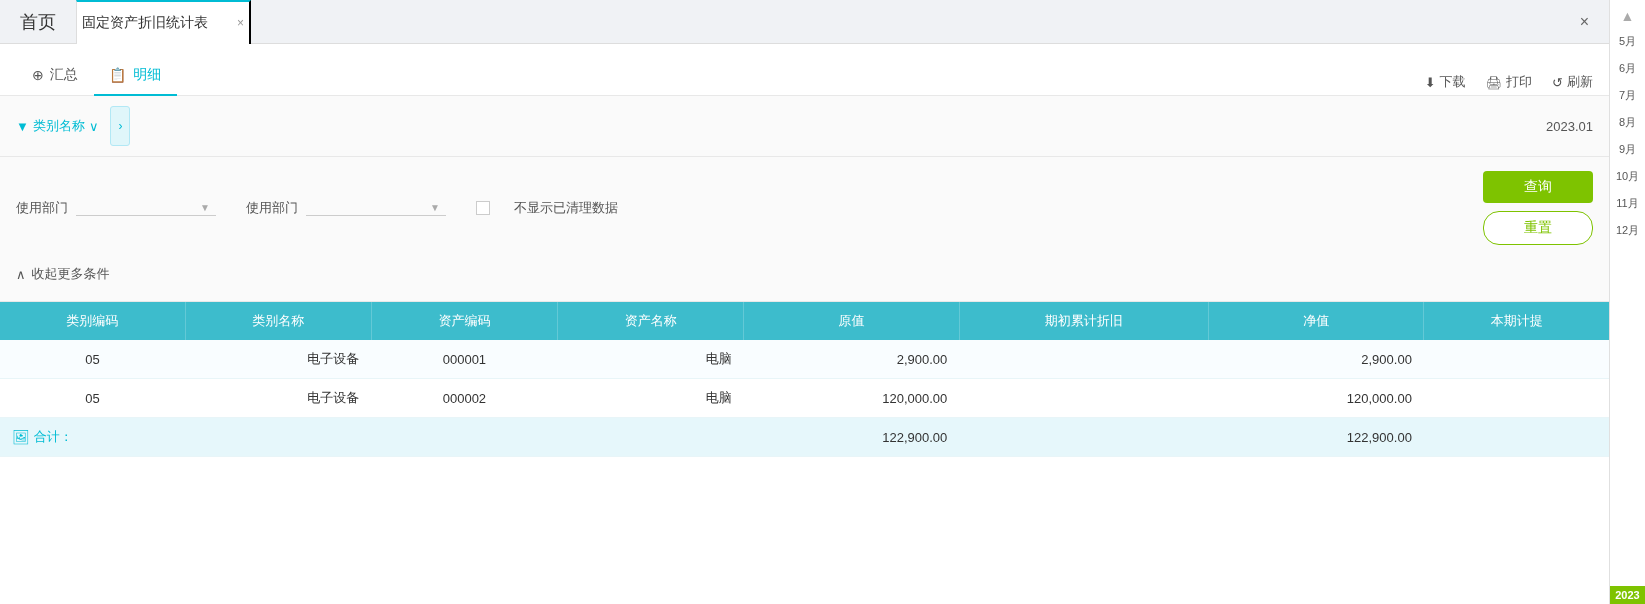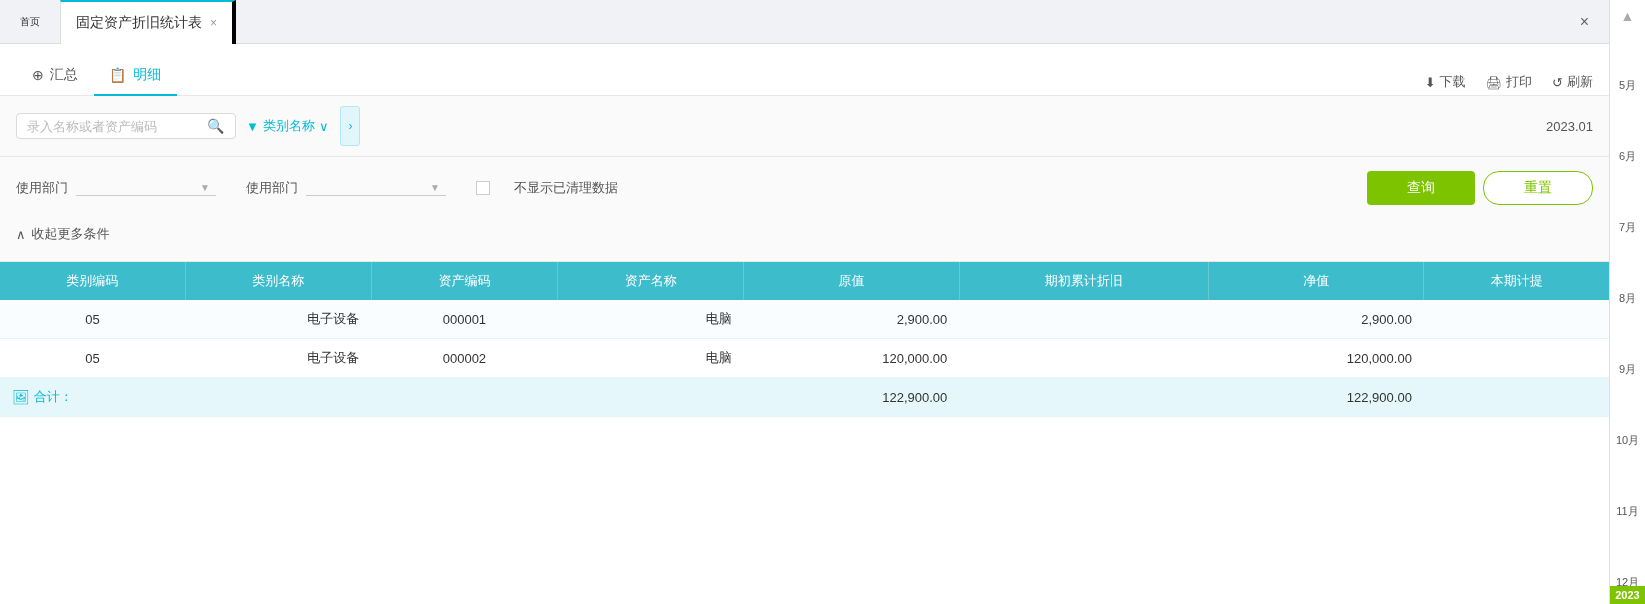--- a/index.html
+++ b/index.html
@@ -31,38 +31,39 @@
       padding: 0;
       height: 44px;
       border-bottom: 1px solid #ddd;
       position: relative;
     }
     .tab-home {
       display: flex;
       align-items: center;
       padding: 0 20px;
       height: 44px;
-      font-size: 10px;
+      font-size: 18px;
       color: #333;
       cursor: pointer;
       background: transparent;
     }
     .tab-active {
       display: flex;
       align-items: center;
-      padding: 0 15px;
+      padding: 0 5px;
       height: 44px;
       font-size: 14px;
       color: #333;
       background: #fff;
       border-top: 2px solid #00bcd4;
       border-left: 1px solid #ddd;
-      border-right: 4px solid #000000;
+      border-right: 2px solid #000000;
       position: relative;
       cursor: pointer;
+      gap: 21px;
     }
     .tab-active .close-icon {
       margin-left: 8px;
       color: #999;
       font-size: 12px;
       cursor: pointer;
     }
     .tab-close-btn {
       position: absolute;
       right: 20px;
@@ -223,21 +224,21 @@
     }
     .checkbox-box {
       width: 14px;
       height: 14px;
       border: 1px solid #ccc;
       background: #fff;
     }
     .filter-actions {
       margin-left: auto;
       display: flex;
-      flex-direction: row;
+      flex-direction: column;
       gap: 8px;
     }
     .btn-query {
       background: #7ec300;
       color: #fff;
       border: none;
       border-radius: 4px;
       padding: 7px 40px;
       font-size: 14px;
       cursor: pointer;
@@ -319,21 +320,20 @@
       gap: 0;
       position: relative;
     }
     .sidebar-month {
       font-size: 11px;
       color: #555;
       padding: 6px 4px;
       cursor: pointer;
       text-align: center;
       white-space: nowrap;
-      margin-top: 44px;
     }
     .sidebar-year-badge {
       position: absolute;
       bottom: 0;
       left: 0;
       right: 0;
       background: #7ec300;
       color: #fff;
       font-size: 11px;
       text-align: center;
@@ -400,24 +400,20 @@
           <span>打印</span>
         </div>
         <div class="toolbar-btn">
           <span>↺</span>
           <span>刷新</span>
         </div>
       </div>
     </div>
 
     <div class="filter-bar">
-      <div class="search-input-wrap">
-        <input class="search-input" type="text" placeholder="录入名称或者资产编码" style="">
-        <span class="search-icon">🔍</span>
-      </div>
       <div class="more-conditions">
         <span class="filter-icon">▼</span>
         <span>类别名称</span>
         <span>∨</span>
       </div>
       <div class="expand-arrow">›</div>
       <div class="date-badge">2023.01</div>
     </div>
 
     <div class="advanced-filter">

